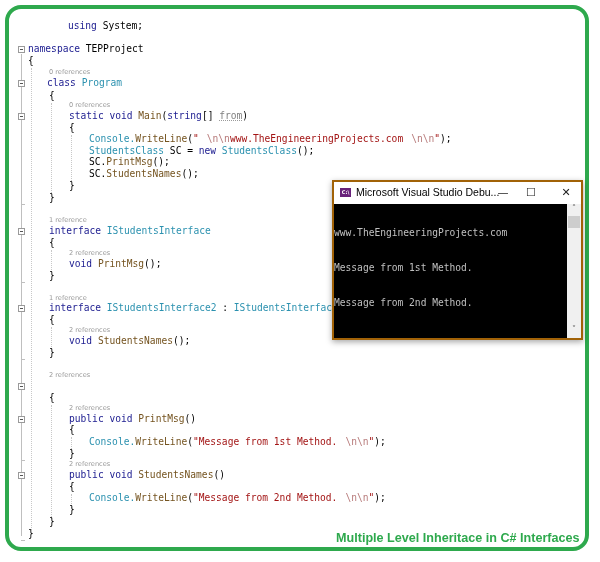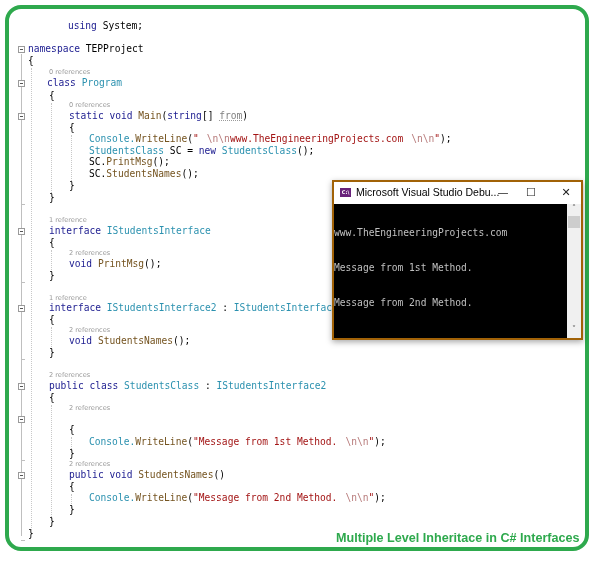--- a/index.html
+++ b/index.html
@@ -92,23 +92,23 @@
   <div class="line" style="left:49px;top:270px;">}</div>
 
   <div class="ref" style="left:49px;top:294px;">1 reference</div>
   <div class="line" style="left:49px;top:302px;"><span class="kw">interface</span><span class="ty"> IStudentsInterface2</span><span> : </span><span class="ty">IStudentsInterface</span></div>
   <div class="line" style="left:49px;top:314px;">{</div>
   <div class="ref" style="left:69px;top:326px;">2 references</div>
   <div class="line" style="left:69px;top:335px;"><span class="kw">void</span><span class="mth"> StudentsNames</span><span>();</span></div>
   <div class="line" style="left:49px;top:347px;">}</div>
 
   <div class="ref" style="left:49px;top:371px;">2 references</div>
-  <div class="line" style="left:49px;top:380px;"><span class="kw">public class</span><span class="ty"> StudentsClass</span><span> : </span><span class="ty">IStudentsInterface2</span></div>
   <div class="line" style="left:49px;top:392px;">{</div>
   <div class="ref" style="left:69px;top:404px;">2 references</div>
+  <div class="line" style="left:69px;top:413px;"><span class="kw">public void</span><span class="mth"> PrintMsg</span><span>()</span></div>
   <div class="line" style="left:69px;top:424px;">{</div>
   <div class="line" style="left:89px;top:436px;"><span class="ty">Console.</span><span class="mth">WriteLine</span><span>(</span><span class="str">"Message from 1st Method.</span><span class="esc">\n\n</span><span class="str">"</span><span>);</span></div>
   <div class="line" style="left:69px;top:448px;">}</div>
   <div class="ref" style="left:69px;top:460px;">2 references</div>
   <div class="line" style="left:69px;top:469px;"><span class="kw">public void</span><span class="mth"> StudentsNames</span><span>()</span></div>
   <div class="line" style="left:69px;top:481px;">{</div>
   <div class="line" style="left:89px;top:492px;"><span class="ty">Console.</span><span class="mth">WriteLine</span><span>(</span><span class="str">"Message from 2nd Method.</span><span class="esc">\n\n</span><span class="str">"</span><span>);</span></div>
   <div class="line" style="left:69px;top:504px;">}</div>
   <div class="line" style="left:49px;top:516px;">}</div>
   <div class="line" style="left:28px;top:528px;">}</div>

